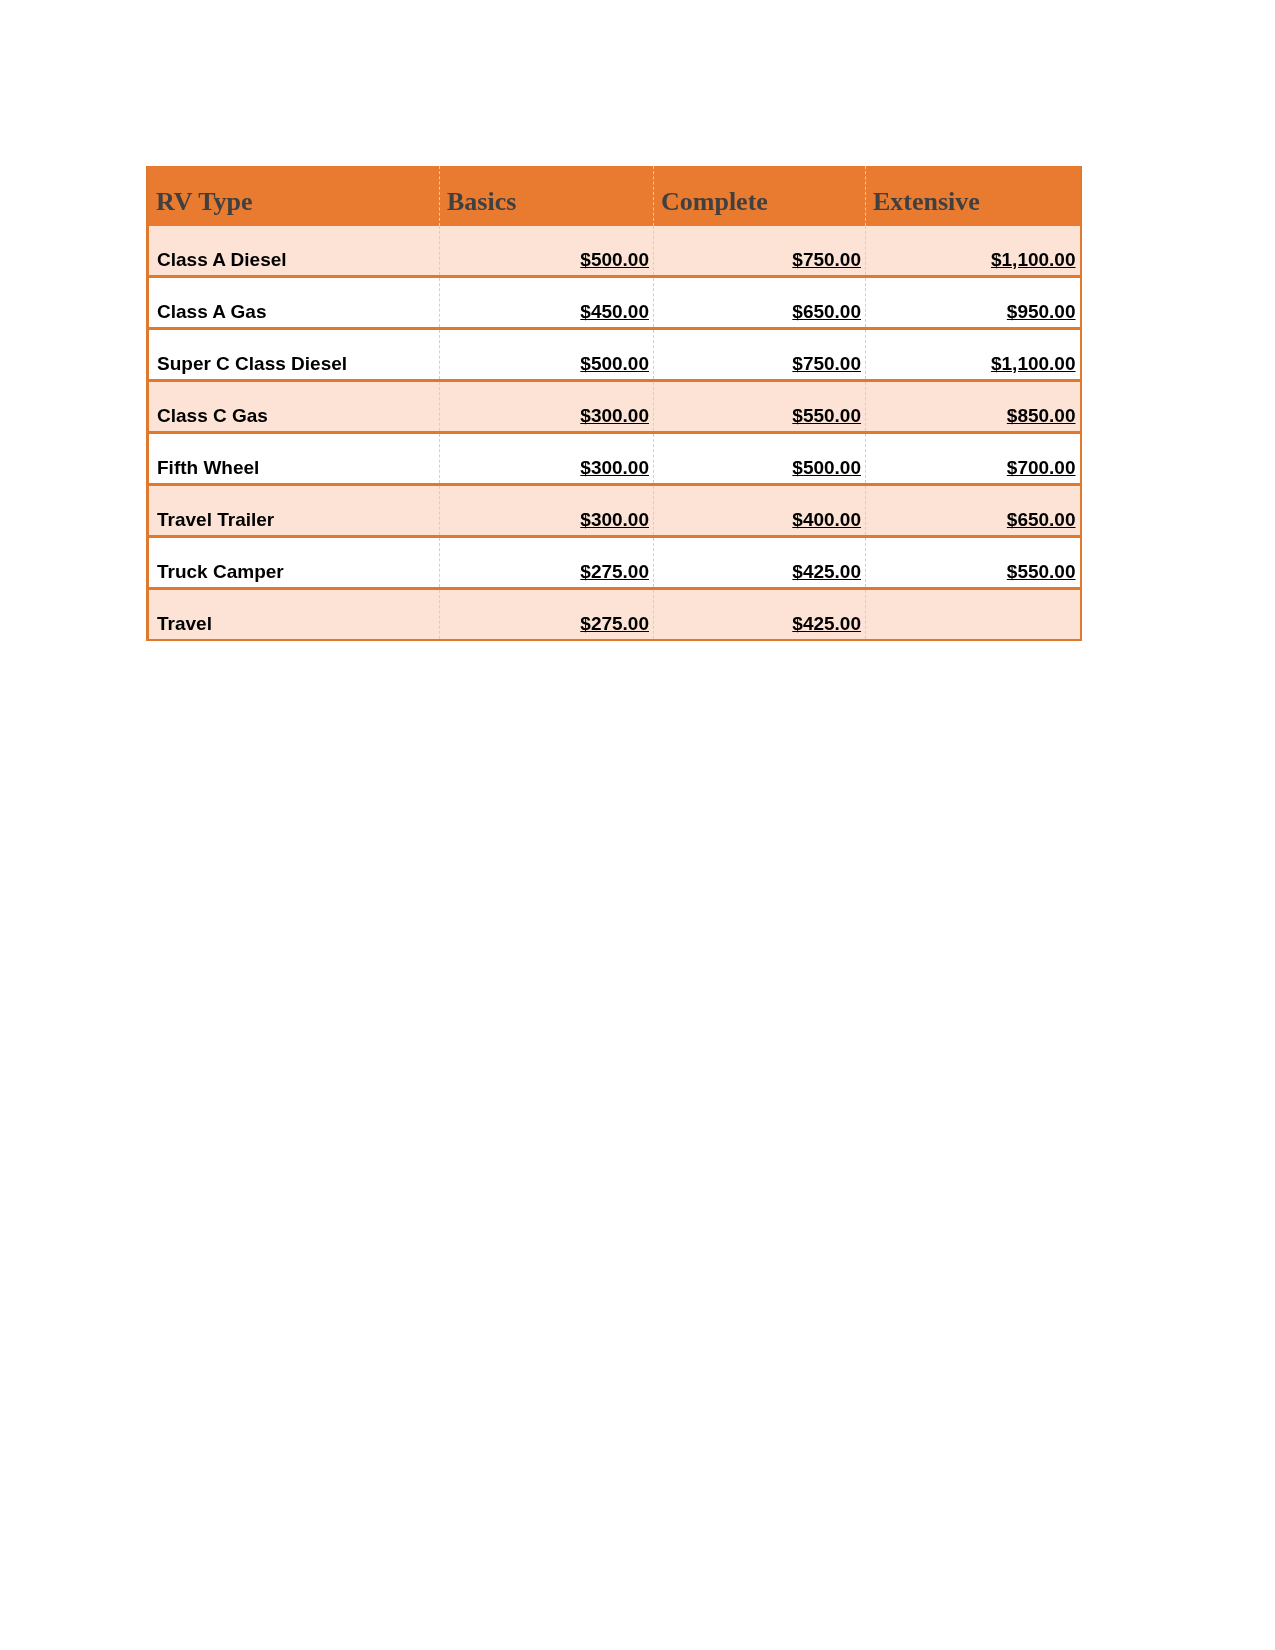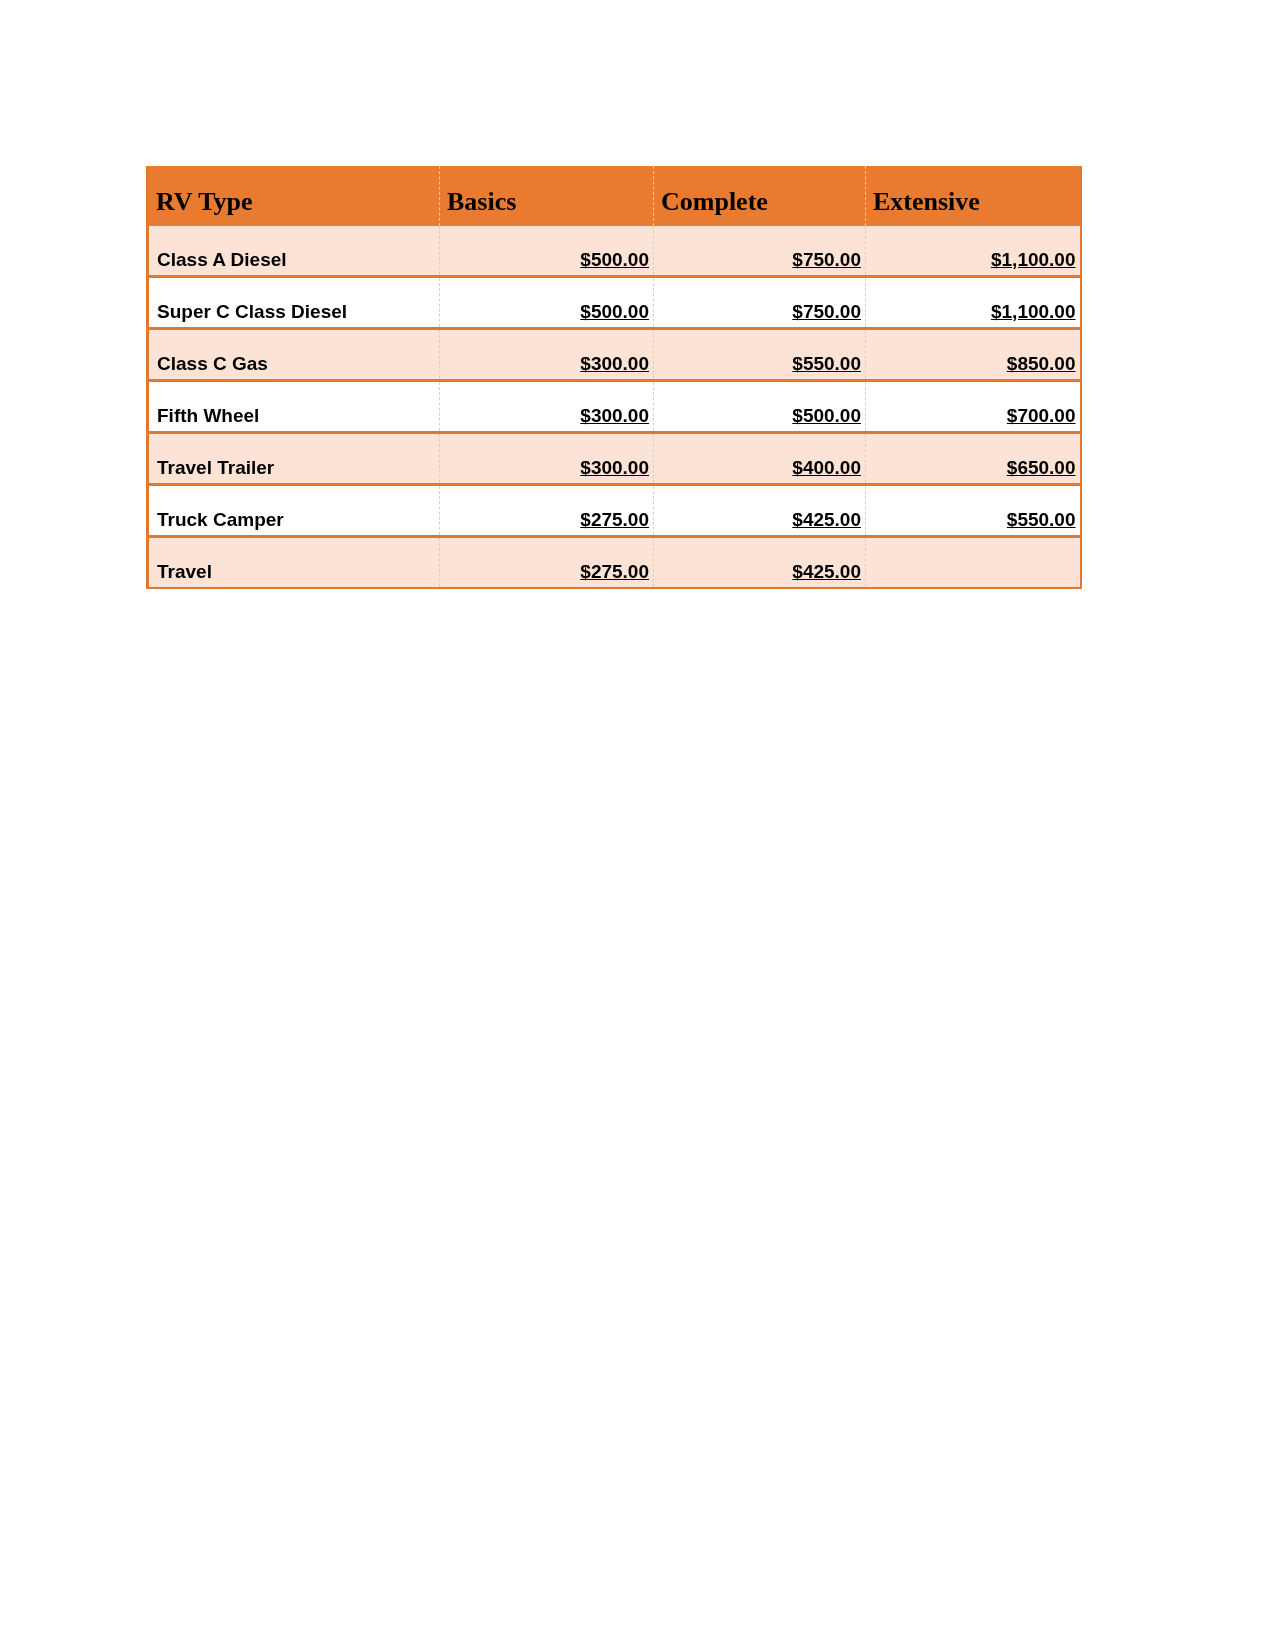--- a/index.html
+++ b/index.html
@@ -29,21 +29,21 @@
     border-right: 2px solid #E0792E;
   }
 
   table.pricing-table col.c-type      { width: 292px; }
   table.pricing-table col.c-basics    { width: 214px; }
   table.pricing-table col.c-complete  { width: 212px; }
   table.pricing-table col.c-extensive { width: 215px; }
 
   thead th {
     background: #E97B30;
-    color: #000000;
+    color: #404040;
     font-family: "Liberation Serif", serif;
     font-weight: bold;
     font-size: 26px;
     text-align: left;
     padding: 0 0 9px 7px;
     height: 51px;
     vertical-align: bottom;
     letter-spacing: 0px;
     border-left: 1px dashed #cfcfcf;
   }
@@ -98,20 +98,26 @@
       </tr>
     </thead>
     <tbody>
       <tr class="row-alt">
         <td class="col-label">Class A Diesel</td>
         <td class="col-num">$500.00</td>
         <td class="col-num">$750.00</td>
         <td class="col-num">$1,100.00</td>
       </tr>
       <tr class="row-plain">
+        <td class="col-label">Class A Gas</td>
+        <td class="col-num">$450.00</td>
+        <td class="col-num">$650.00</td>
+        <td class="col-num">$950.00</td>
+      </tr>
+      <tr class="row-plain">
         <td class="col-label">Super C Class Diesel</td>
         <td class="col-num">$500.00</td>
         <td class="col-num">$750.00</td>
         <td class="col-num">$1,100.00</td>
       </tr>
       <tr class="row-alt">
         <td class="col-label">Class C Gas</td>
         <td class="col-num">$300.00</td>
         <td class="col-num">$550.00</td>
         <td class="col-num">$850.00</td>

